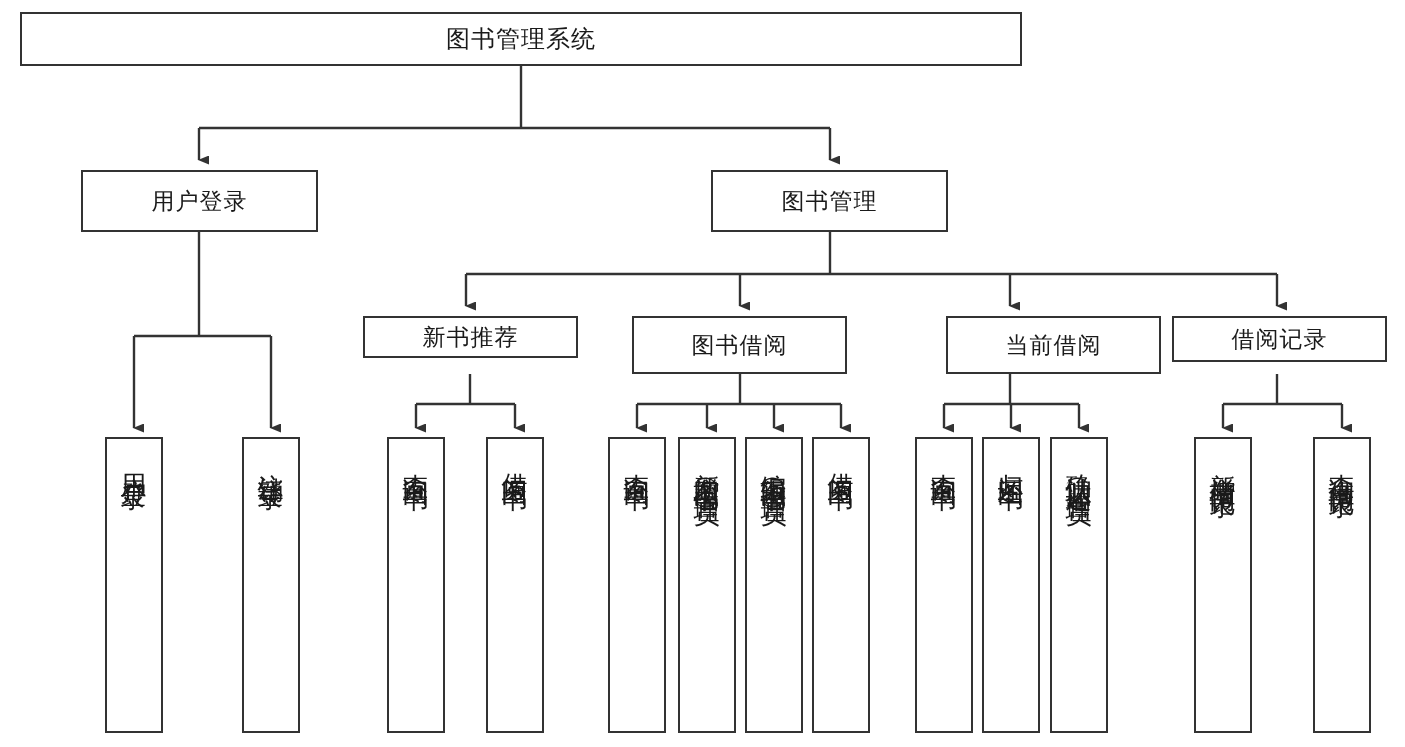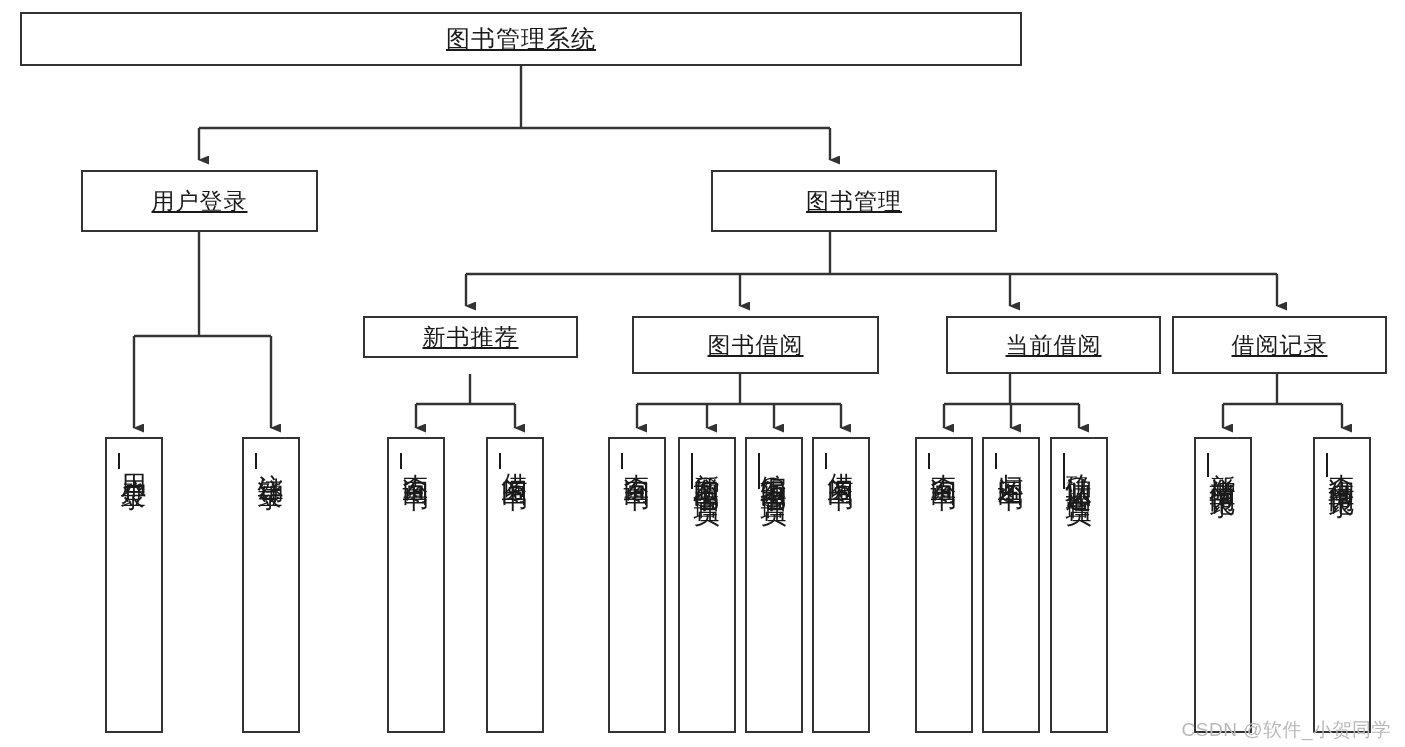--- a/index.html
+++ b/index.html
@@ -26,21 +26,20 @@
   .node{
     position:absolute;
     box-sizing:border-box;
     background:#ffffff;
     border:2px solid #333333;
     display:flex;
     align-items:center;
     justify-content:center;
     color:#1a1a1a;
     z-index:2;
-    text-decoration:underline;
   }
   .node .lbl{
     display:block;
     text-align:center;
     white-space:nowrap;
     line-height:1.15;
   }
   
   .node.h .lbl{
     font-size:23px;
@@ -128,34 +127,34 @@
     </g>
   </svg>
 
   <div class="node h root" style="left:20px;top:12px;width:1002px;height:54px;">
     <span class="lbl">图书管理系统</span>
   </div>
 
   <div class="node h" style="left:81px;top:170px;width:237px;height:62px;">
     <span class="lbl">用户登录</span>
   </div>
-  <div class="node h" style="left:711px;top:170px;width:286px;height:62px;">
+  <div class="node h" style="left:711px;top:170px;width:237px;height:62px;">
     <span class="lbl">图书管理</span>
   </div>
 
   <div class="node h" style="left:363px;top:316px;width:215px;height:42px;">
     <span class="lbl">新书推荐</span>
   </div>
-  <div class="node h" style="left:632px;top:316px;width:247px;height:58px;">
+  <div class="node h" style="left:632px;top:316px;width:215px;height:58px;">
     <span class="lbl">图书借阅</span>
   </div>
   <div class="node h" style="left:902px;top:316px;width:215px;height:58px;margin-left:44px;">
     <span class="lbl">当前借阅</span>
   </div>
-  <div class="node h" style="left:1172px;top:316px;width:215px;height:58px;">
+  <div class="node h" style="left:1172px;top:316px;width:215px;height:46px;">
     <span class="lbl">借阅记录</span>
   </div>
 
   <div class="node v" style="left:105px;top:437px;width:58px;height:296px;">
     <span class="lbl">用户登录</span>
   </div>
   <div class="node v" style="left:242px;top:437px;width:58px;height:296px;">
     <span class="lbl">注销登录</span>
   </div>
 
@@ -189,15 +188,14 @@
     <span class="lbl">确认归还（管理员）</span>
   </div>
 
   <div class="node v" style="left:1194px;top:437px;width:58px;height:296px;">
     <span class="lbl">新增借阅记录</span>
   </div>
   <div class="node v" style="left:1313px;top:437px;width:58px;height:296px;">
     <span class="lbl">查询借阅记录</span>
   </div>
 
-  <div id="watermark">CSDN @软件_小贺同学</div>
 
 </div>
 
 </body></html>

